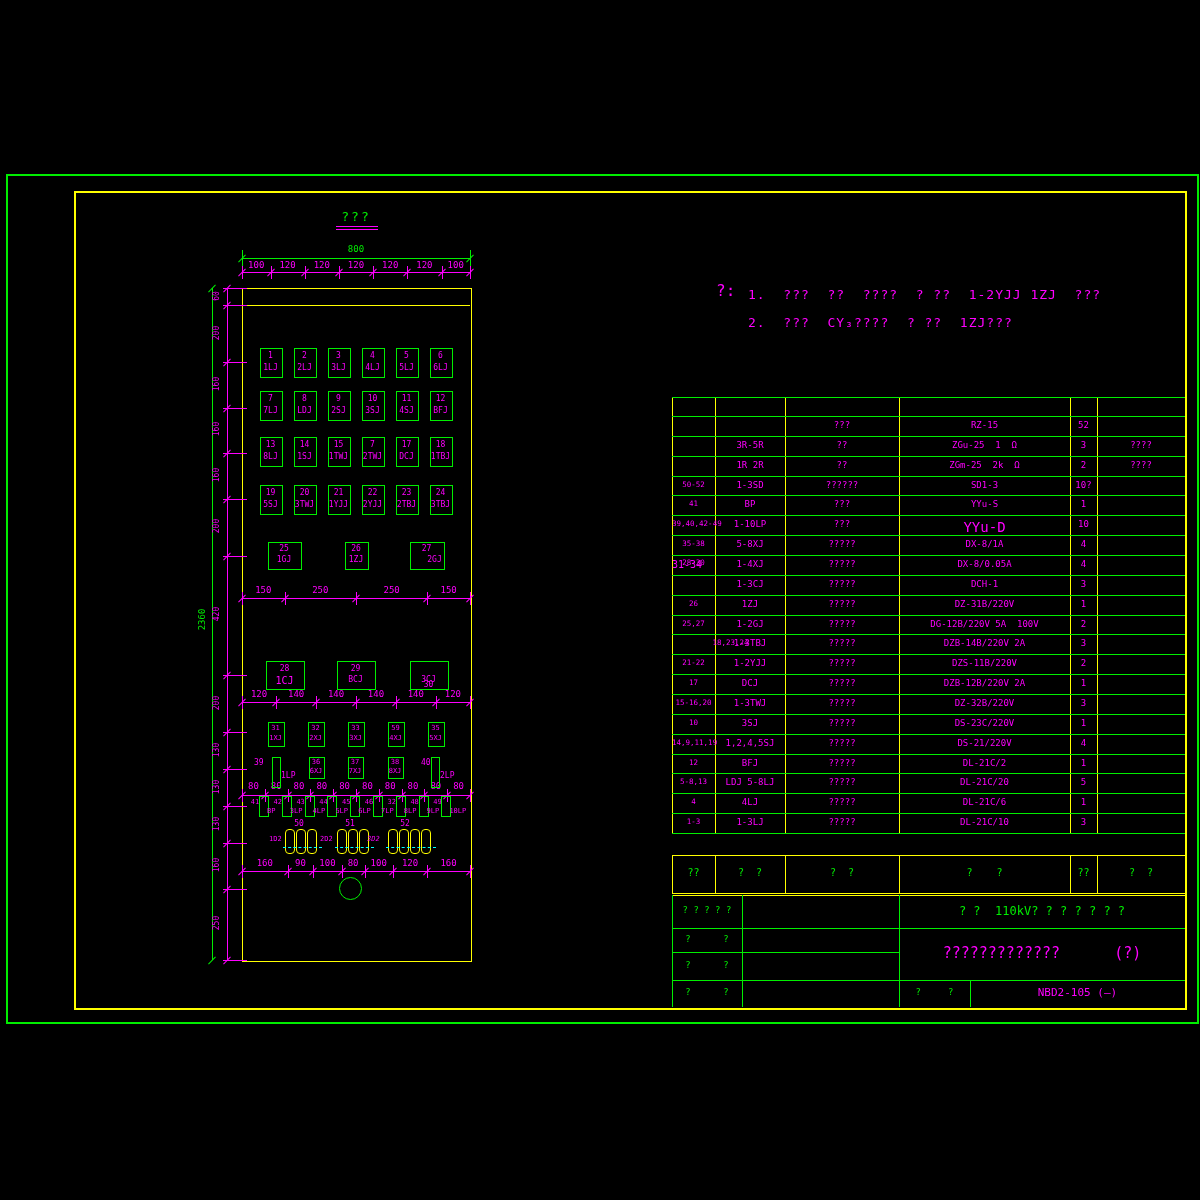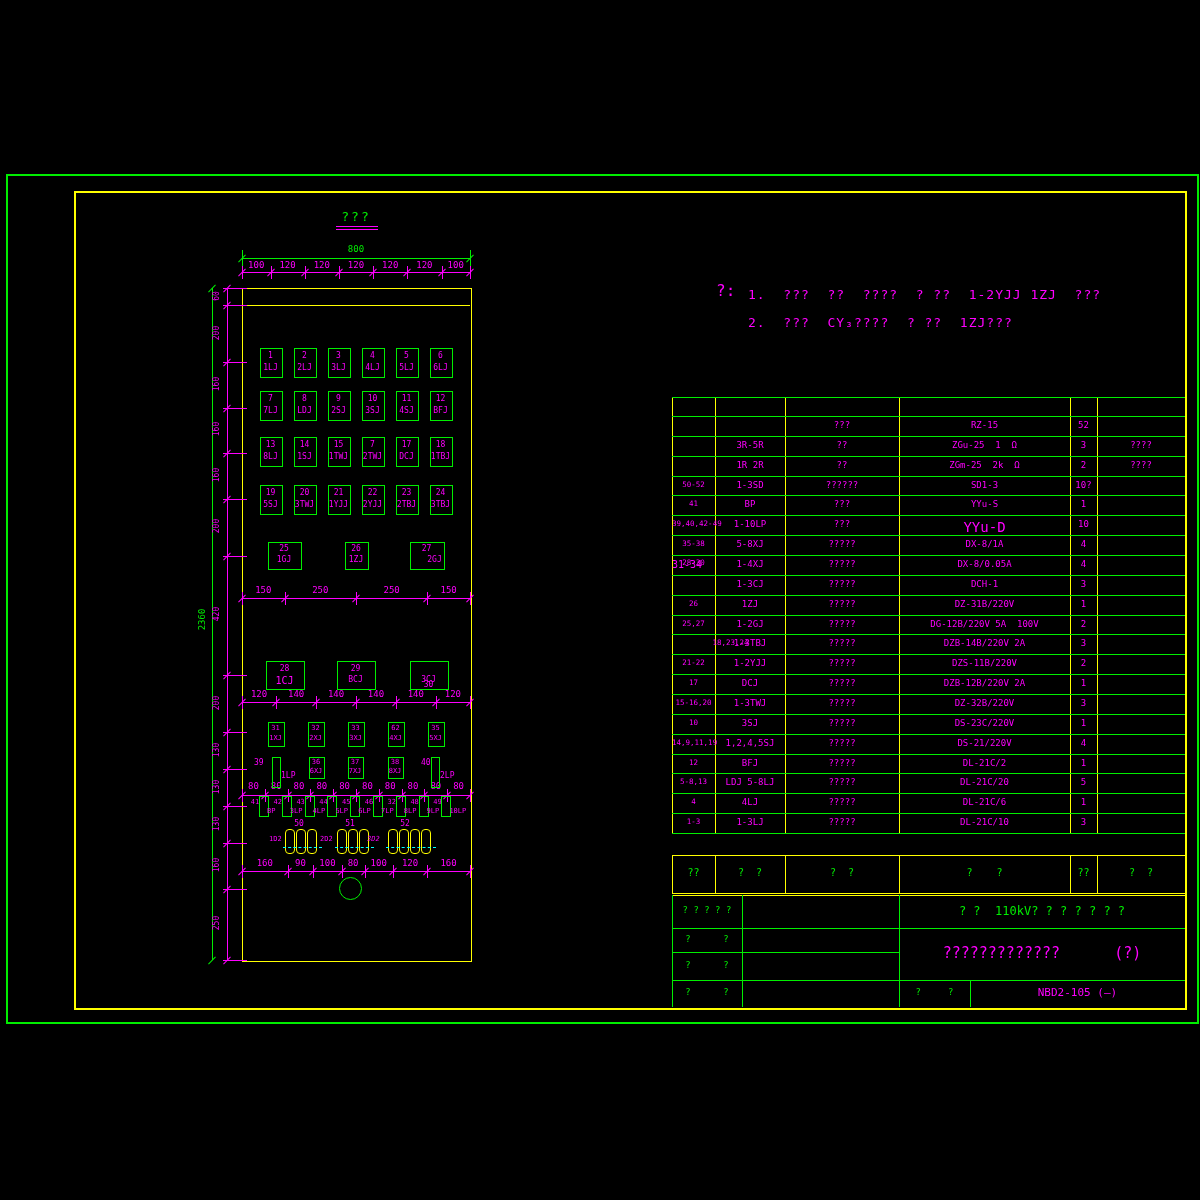--- a/index.html
+++ b/index.html
@@ -291,21 +291,21 @@
       <div class="abs t" style="left: 268px; top: 722px; width: 15px; height: 23px; border: 1px solid rgb(0, 238, 0);"></div>
       <div class="abs t" style="left: 256px; top: 725px; width: 39px; text-align: center; color: rgb(255, 0, 255); font-size: 7px;">31</div>
       <div class="abs t" style="left: 256px; top: 735px; width: 39px; text-align: center; color: rgb(255, 0, 255); font-size: 7px;">1XJ</div>
       <div class="abs t" style="left: 308px; top: 722px; width: 15px; height: 23px; border: 1px solid rgb(0, 238, 0);"></div>
       <div class="abs t" style="left: 296px; top: 725px; width: 39px; text-align: center; color: rgb(255, 0, 255); font-size: 7px;">32</div>
       <div class="abs t" style="left: 296px; top: 735px; width: 39px; text-align: center; color: rgb(255, 0, 255); font-size: 7px;">2XJ</div>
       <div class="abs t" style="left: 348px; top: 722px; width: 15px; height: 23px; border: 1px solid rgb(0, 238, 0);"></div>
       <div class="abs t" style="left: 336px; top: 725px; width: 39px; text-align: center; color: rgb(255, 0, 255); font-size: 7px;">33</div>
       <div class="abs t" style="left: 336px; top: 735px; width: 39px; text-align: center; color: rgb(255, 0, 255); font-size: 7px;">3XJ</div>
       <div class="abs t" style="left: 388px; top: 722px; width: 15px; height: 23px; border: 1px solid rgb(0, 238, 0);"></div>
-      <div class="abs t" style="left: 376px; top: 725px; width: 39px; text-align: center; color: rgb(255, 0, 255); font-size: 7px;">62</div>
+      <div class="abs t" style="left: 376px; top: 725px; width: 39px; text-align: center; color: rgb(255, 0, 255); font-size: 7px;">59</div>
       <div class="abs t" style="left: 376px; top: 735px; width: 39px; text-align: center; color: rgb(255, 0, 255); font-size: 7px;">4XJ</div>
       <div class="abs t" style="left: 428px; top: 722px; width: 15px; height: 23px; border: 1px solid rgb(0, 238, 0);"></div>
       <div class="abs t" style="left: 416px; top: 725px; width: 39px; text-align: center; color: rgb(255, 0, 255); font-size: 7px;">35</div>
       <div class="abs t" style="left: 416px; top: 735px; width: 39px; text-align: center; color: rgb(255, 0, 255); font-size: 7px;">5XJ</div>
       <div class="abs t" style="left: 309px; top: 757px; width: 14px; height: 20px; border: 1px solid rgb(0, 238, 0);"></div>
       <div class="abs t" style="left: 297px; top: 759px; width: 38px; text-align: center; color: rgb(255, 0, 255); font-size: 7px;">36</div>
       <div class="abs t" style="left: 297px; top: 768px; width: 38px; text-align: center; color: rgb(255, 0, 255); font-size: 7px;">6XJ</div>
       <div class="abs t" style="left: 348px; top: 757px; width: 14px; height: 20px; border: 1px solid rgb(0, 238, 0);"></div>
       <div class="abs t" style="left: 336px; top: 759px; width: 38px; text-align: center; color: rgb(255, 0, 255); font-size: 7px;">37</div>
       <div class="abs t" style="left: 336px; top: 768px; width: 38px; text-align: center; color: rgb(255, 0, 255); font-size: 7px;">7XJ</div>

